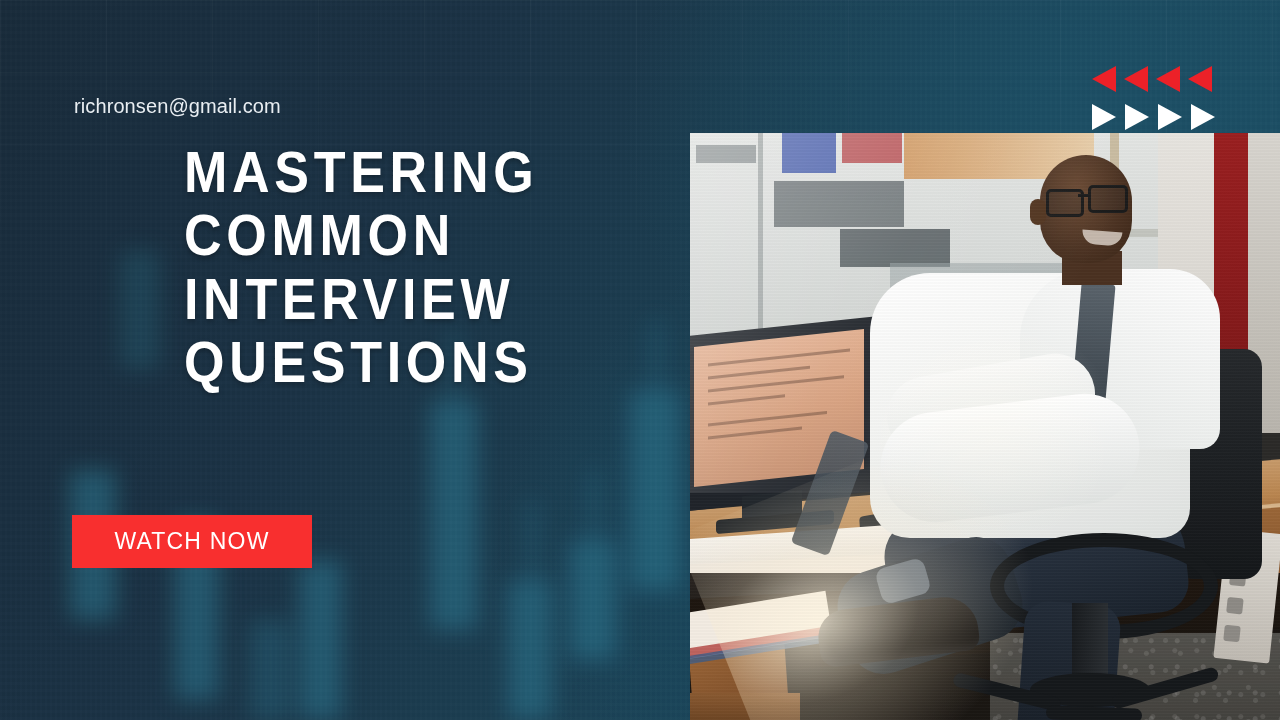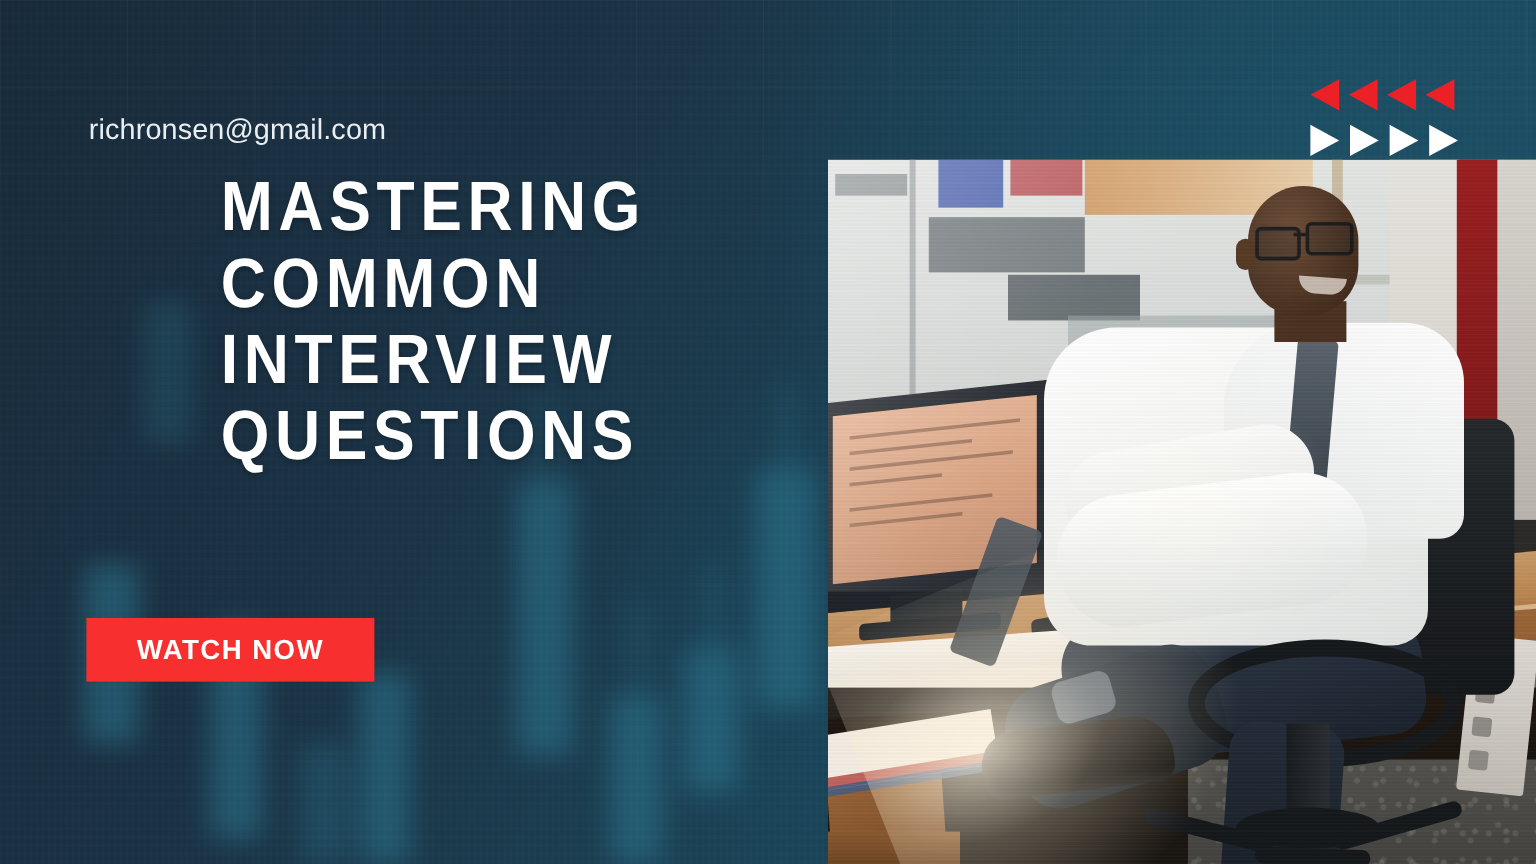--- a/index.html
+++ b/index.html
@@ -50,21 +50,21 @@
 
   
   .bars { position: absolute; inset: 0; filter: blur(11px); opacity: .52; }
   .bar { position: absolute; background: #2c7a92; border-radius: 7px; }
   .wick { position: absolute; background: #2c7a92; border-radius: 3px; opacity:.8; }
 
   
   .email {
     position: absolute;
     left: 74px; top: 95px;
-    font-size: 24px;
+    font-size: 20px;
     color: #e9eef2;
     letter-spacing: .1px;
     font-family: "Liberation Sans", sans-serif;
   }
   .headline {
     position: absolute;
     left: 184px; top: 140px;
     width: 470px;
     color: #ffffff;
     font-family: "Liberation Sans", sans-serif;
@@ -87,21 +87,21 @@
     letter-spacing: .2px;
   }
   .cta {
     position: absolute;
     left: 72px; top: 515px;
     width: 240px; height: 53px;
     background: #f82f2f;
     border: none;
     color: #ffffff;
     font-size: 23px;
-    font-weight: 700;
+    font-weight: 400;
     letter-spacing: 1.2px;
     display: flex;
     align-items: center;
     justify-content: center;
     cursor: pointer;
     font-family: "Liberation Sans", sans-serif;
   }
 
   
   .arrow-row { position: absolute; display: flex; }

